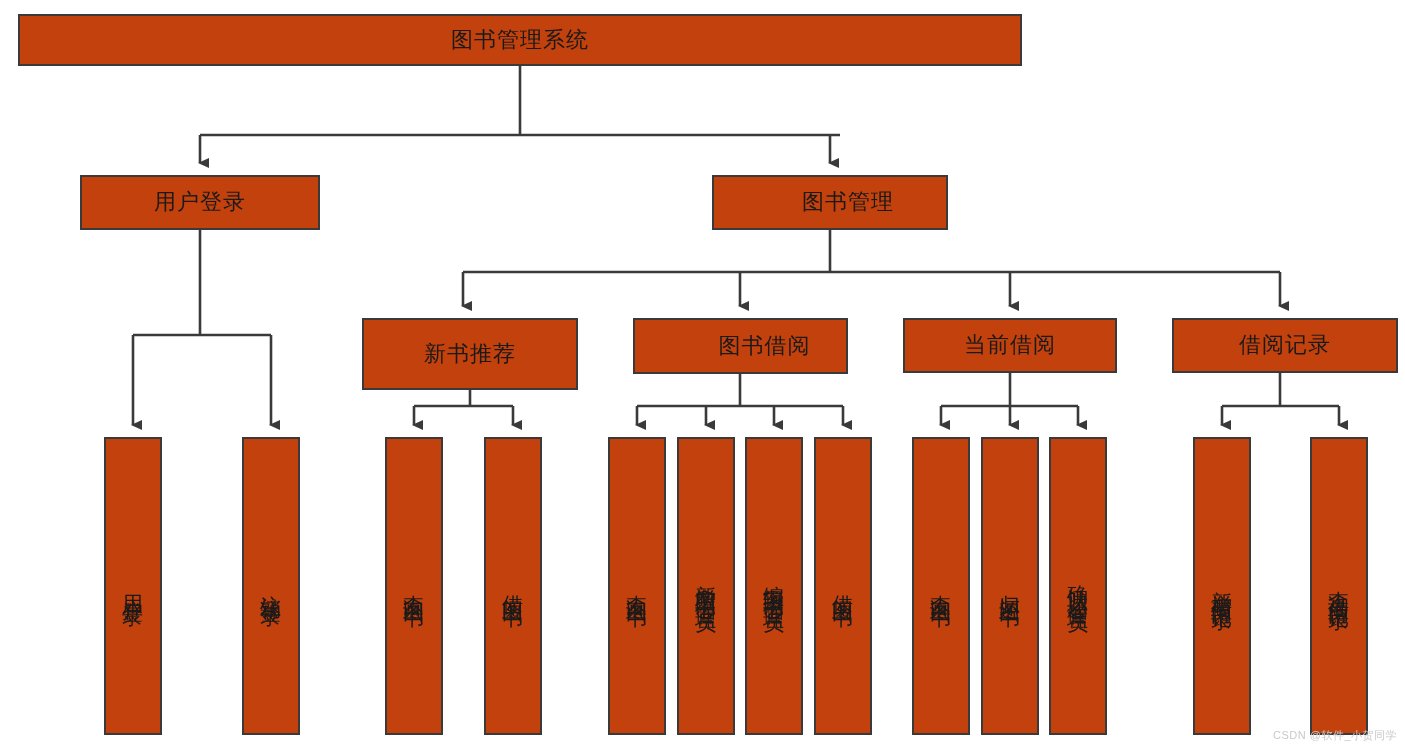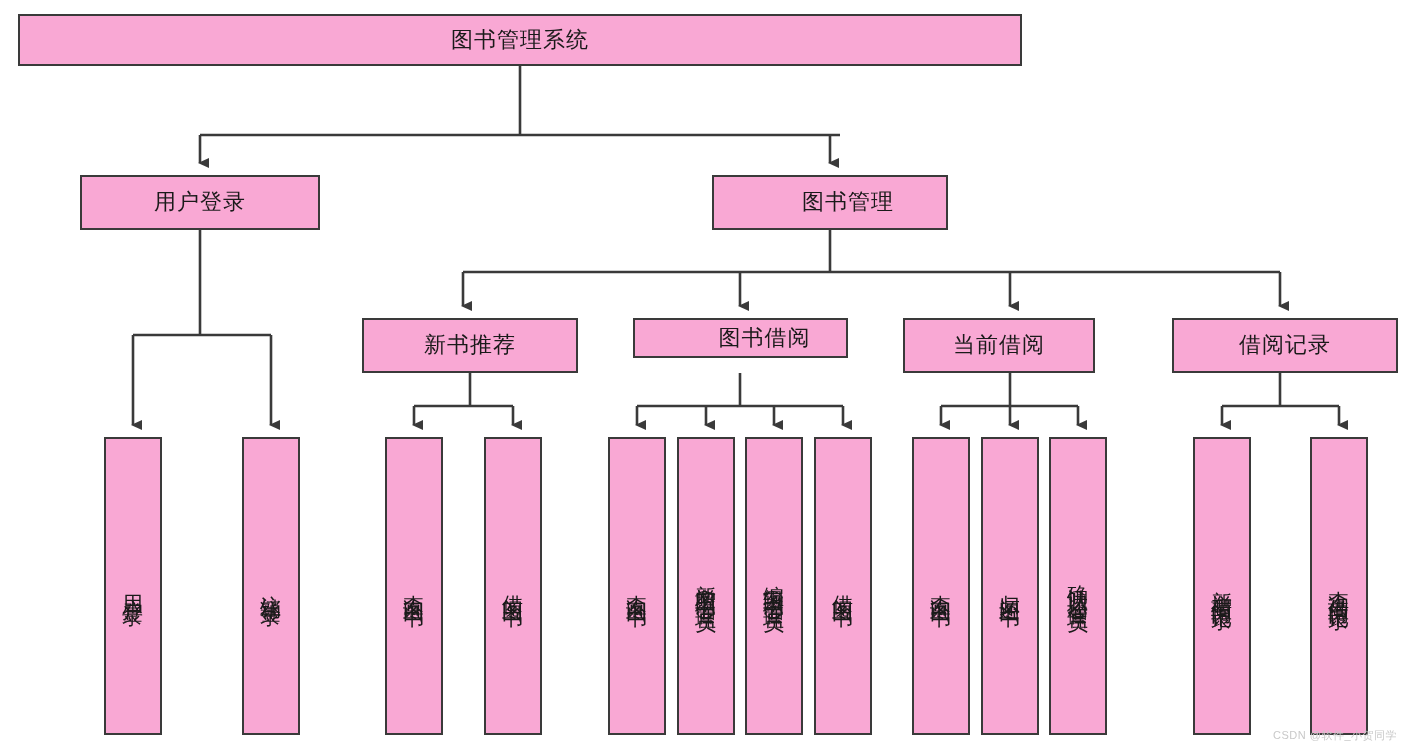--- a/index.html
+++ b/index.html
@@ -9,21 +9,21 @@
     font-family:"Liberation Sans","DejaVu Sans",sans-serif;
     overflow:hidden;
     position:relative;
   }
   #diagram{
     position:absolute;left:0;top:0;width:1405px;height:747px;
   }
   .node{
     position:absolute;
     box-sizing:border-box;
-    background:#f9a8d4;
+    background:#c2410c;
     border:2px solid #3a3a3a;
     display:flex;
     align-items:center;
     justify-content:center;
     color:#1a1a1a;
   }
   .node-h{
     font-size:22px;
     letter-spacing:1px;
     line-height:1.1;
@@ -105,23 +105,23 @@
       <path d="M1222,406 L1222,425" marker-end="url(#arrow)"></path>
       <path d="M1339,406 L1339,425" marker-end="url(#arrow)"></path>
     </g>
   </svg>
 
   <div class="node node-h" style="left:18px;top:14px;width:1004px;height:52px;">图书管理系统</div>
 
   <div class="node node-h" style="left:80px;top:175px;width:240px;height:55px;">用户登录</div>
   <div class="node node-h" style="left:712px;top:175px;width:236px;height:55px;padding-left:36px;">图书管理</div>
 
-  <div class="node node-h" style="left:362px;top:318px;width:216px;height:55px;">新书推荐</div>
-  <div class="node node-h" style="left:633px;top:318px;width:215px;height:40px;padding-left:48px;">图书借阅</div>
-  <div class="node node-h" style="left:903px;top:318px;width:192px;height:55px;">当前借阅</div>
+  <div class="node node-h" style="left:362px;top:318px;width:216px;height:72px;">新书推荐</div>
+  <div class="node node-h" style="left:633px;top:318px;width:215px;height:56px;padding-left:48px;">图书借阅</div>
+  <div class="node node-h" style="left:903px;top:318px;width:214px;height:55px;">当前借阅</div>
   <div class="node node-h" style="left:1172px;top:318px;width:226px;height:55px;">借阅记录</div>
 
   <div class="node node-v" style="left:104px;top:437px;width:58px;height:298px;">用户登录</div>
   <div class="node node-v" style="left:242px;top:437px;width:58px;height:298px;">注销登录</div>
 
   <div class="node node-v" style="left:385px;top:437px;width:58px;height:298px;">查询图书</div>
   <div class="node node-v" style="left:484px;top:437px;width:58px;height:298px;">借阅图书</div>
 
   <div class="node node-v" style="left:608px;top:437px;width:58px;height:298px;">查询图书</div>
   <div class="node node-v" style="left:677px;top:437px;width:58px;height:298px;">新增图书（管理员）</div>

